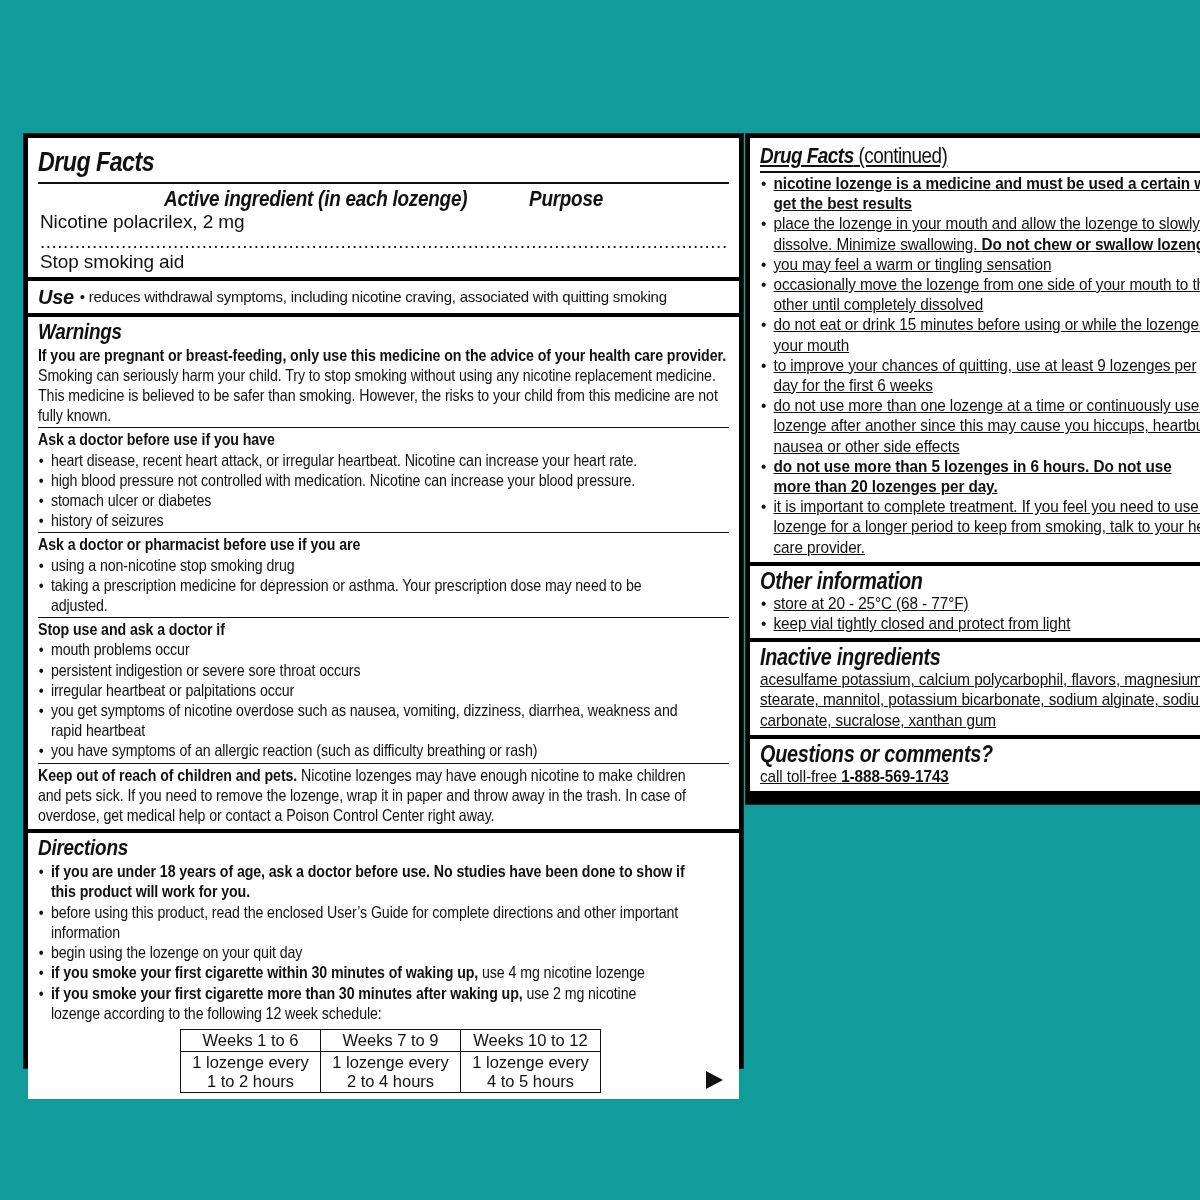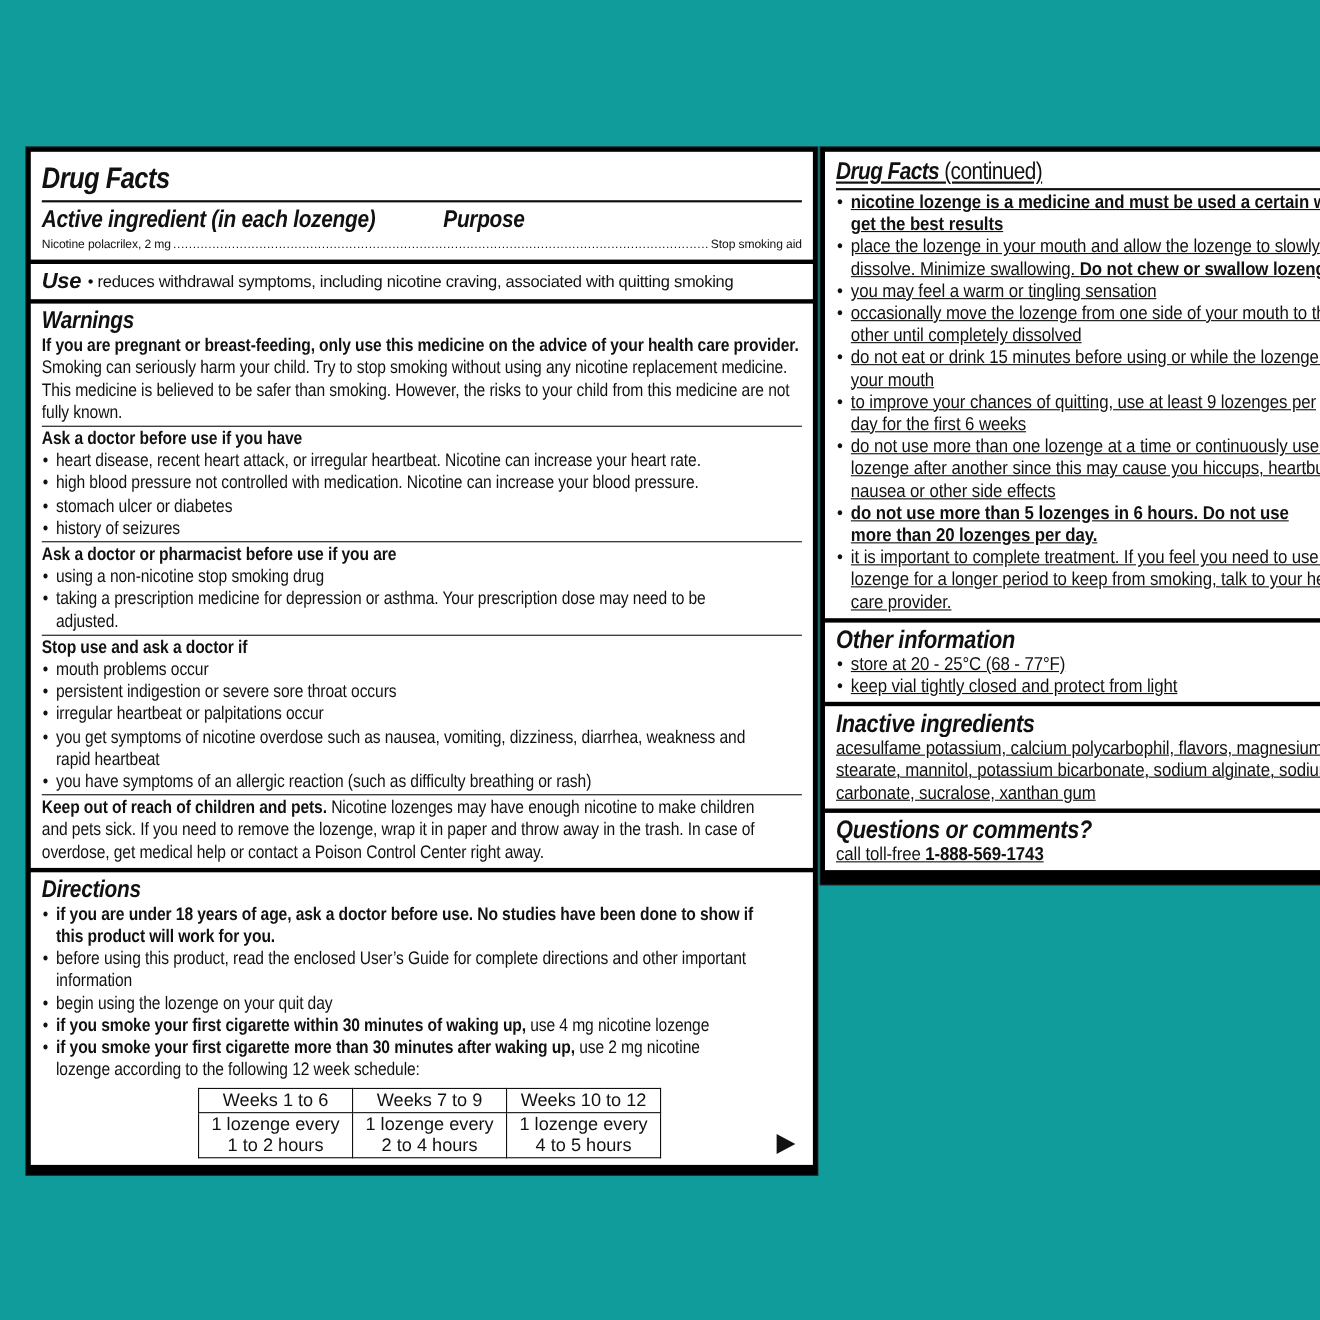--- a/index.html
+++ b/index.html
@@ -33,21 +33,21 @@
     .h-sec {
       font-size: 22px; font-weight: bold; font-style: italic;
       line-height: 26px; letter-spacing: -0.3px;
       transform: scaleX(0.86); transform-origin: left center; white-space: nowrap;
       display: inline-block;
     }
 
     .rule { border-top: 2px solid #111; }
     .rule-thin { border-top: 1.5px solid #111; margin: 2px 0 1px 0; }
 
-    .row-active { display: flex; justify-content: flex-start; align-items: baseline; }
+    .row-active { display: flex; justify-content: center; align-items: baseline; }
     .row-active .h-sec { transform-origin: left center; }
     .row-active .purpose { transform-origin: right center; }
 
     .txt {
       font-size: 16.5px; line-height: 20.2px;
       transform: scaleX(0.86); transform-origin: left top;
       width: 116.3%;
       letter-spacing: -0.1px;
     }
     .b { font-weight: bold; }
@@ -98,21 +98,21 @@
 
 <div class="panel panel-left">
 
   <div class="box" style="padding-top:4px;">
     <div class="h-title">Drug Facts</div>
     <div class="rule"></div>
     <div class="row-active" style="margin-top:2px;">
       <span class="h-sec">Active ingredient (in each lozenge)</span>
       <span class="h-sec purpose">Purpose</span>
     </div>
-    <div class="txt ingredient-line" style="width:100%;transform:none;font-size:11px;">
+    <div class="txt ingredient-line" style="width:100%;transform:none;font-size:19px;flex-direction:column;">
       <span>Nicotine polacrilex, 2 mg</span>
       <span class="dots"></span>
       <span>Stop smoking aid</span>
     </div>
   </div>
 
   <div class="box" style="padding-top:3px;padding-bottom:3px;">
     <div class="use-line">
       <span class="h-sec">Use</span>
       <span style="font-size:15px;letter-spacing:-0.25px;">• reduces withdrawal symptoms, including nicotine craving, associated with quitting smoking</span>

